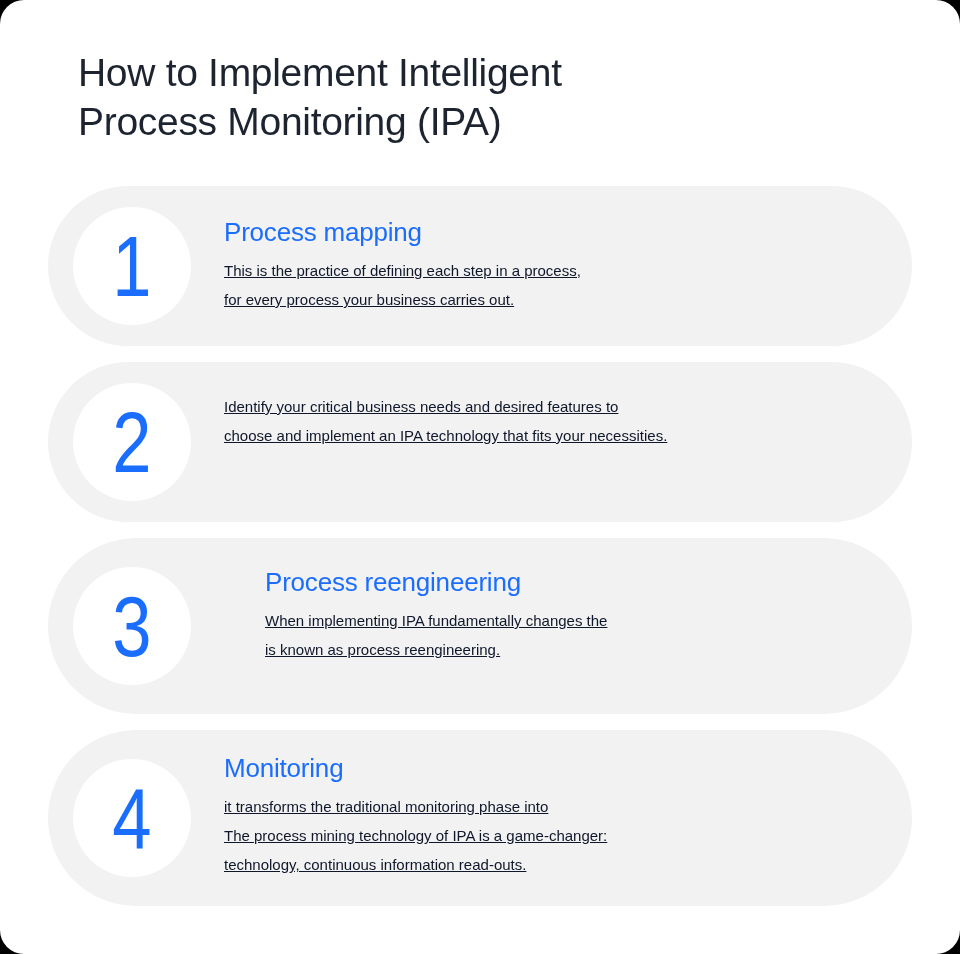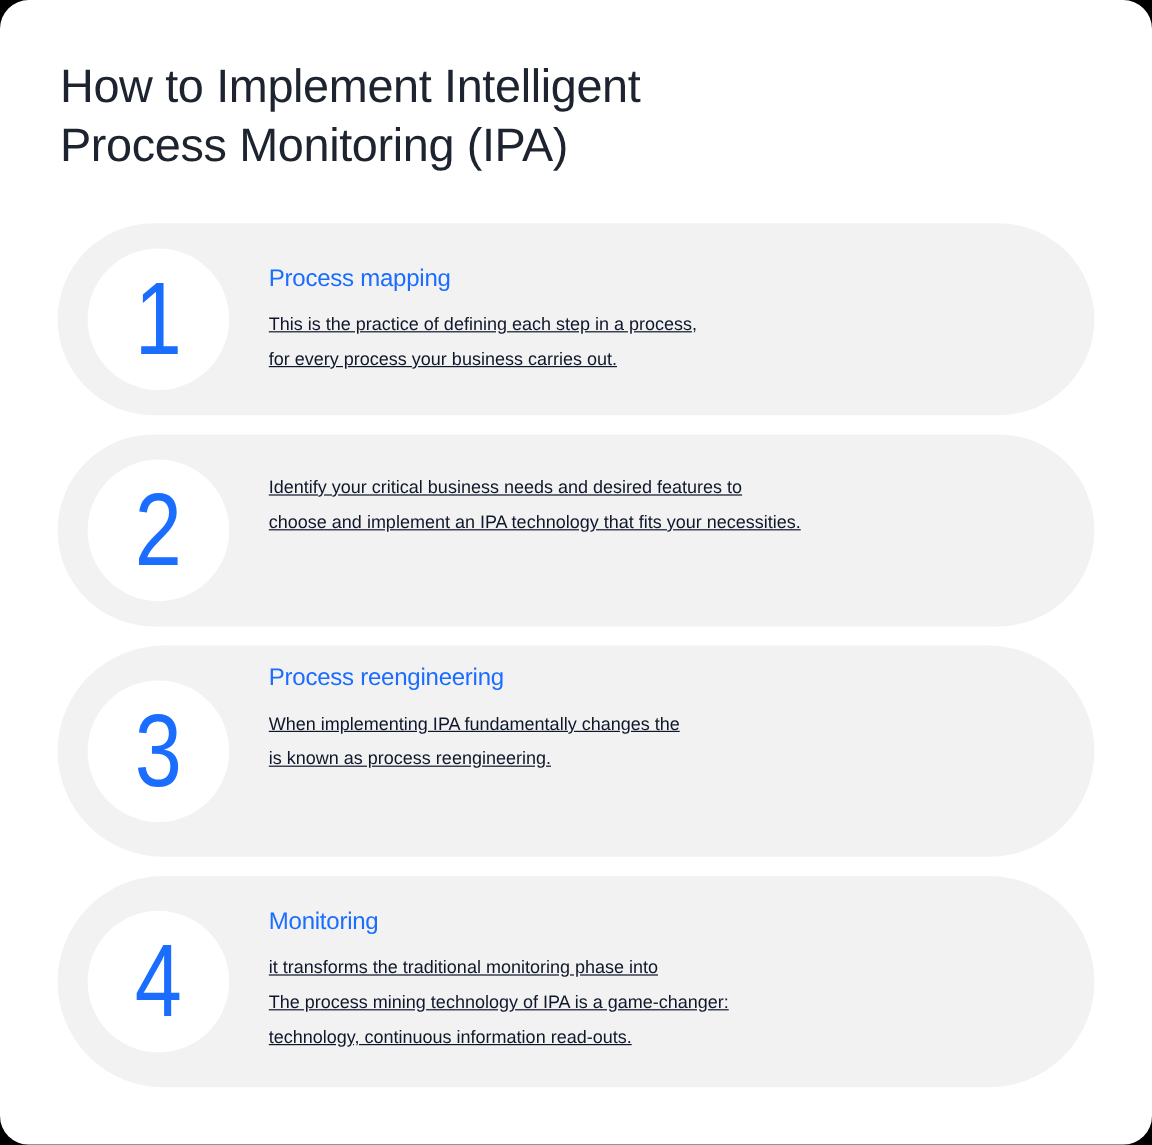--- a/index.html
+++ b/index.html
@@ -28,21 +28,21 @@
       left: 50px;
       top: 48px;
       margin: 0;
       font-family: "Liberation Sans", sans-serif;
       font-weight: 400;
       font-size: 39px;
       line-height: 49px;
       letter-spacing: -0.3px;
       color: #1d2430;
     }
-    .title span { display: block; }
+    .title span { display: block; margin-left: 28px; }
     .card {
       position: absolute;
       left: 48px;
       width: 864px;
       background: #f2f2f2;
       box-sizing: border-box;
     }
     .circle {
       position: absolute;
       left: 25px;
@@ -66,21 +66,21 @@
     }
     .content {
       position: absolute;
       left: 176px;
       right: 40px;
     }
     .heading {
       margin: 0 0 8px 0;
       font-family: "Liberation Sans", sans-serif;
       font-weight: 400;
-      font-size: 20px;
+      font-size: 26px;
       line-height: 32px;
       color: #1a6dff;
       letter-spacing: -0.2px;
     }
     .body-line {
       display: block;
       font-family: "Liberation Sans", sans-serif;
       font-size: 15px;
       line-height: 29px;
       color: #0f172a;
@@ -116,21 +116,21 @@
     <div class="content" style="top:30px;">
       <span class="body-line">Identify your critical business needs and desired features to</span>
       <span class="body-line">choose and implement an IPA technology that fits your necessities.</span>
     </div>
   </div>
 
   <div class="card" style="top:538px; height:176px; border-radius:88px;">
     <div class="circle" style="top:29px;">
       <span class="numeral">3</span>
     </div>
-    <div class="content" style="top:11px;">
+    <div class="content" style="top:28px;margin-left:41px;">
       <h2 class="heading">Process reengineering</h2>
       <span class="body-line">When implementing IPA fundamentally changes the</span>
       <span class="body-line">is known as process reengineering.</span>
     </div>
   </div>
 
   <div class="card" style="top:730px; height:176px; border-radius:88px;">
     <div class="circle" style="top:29px;">
       <span class="numeral">4</span>
     </div>

